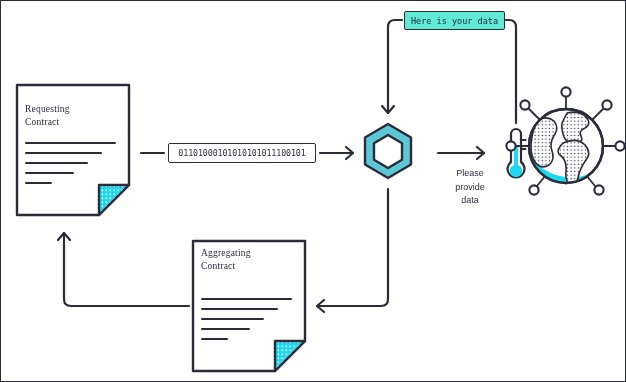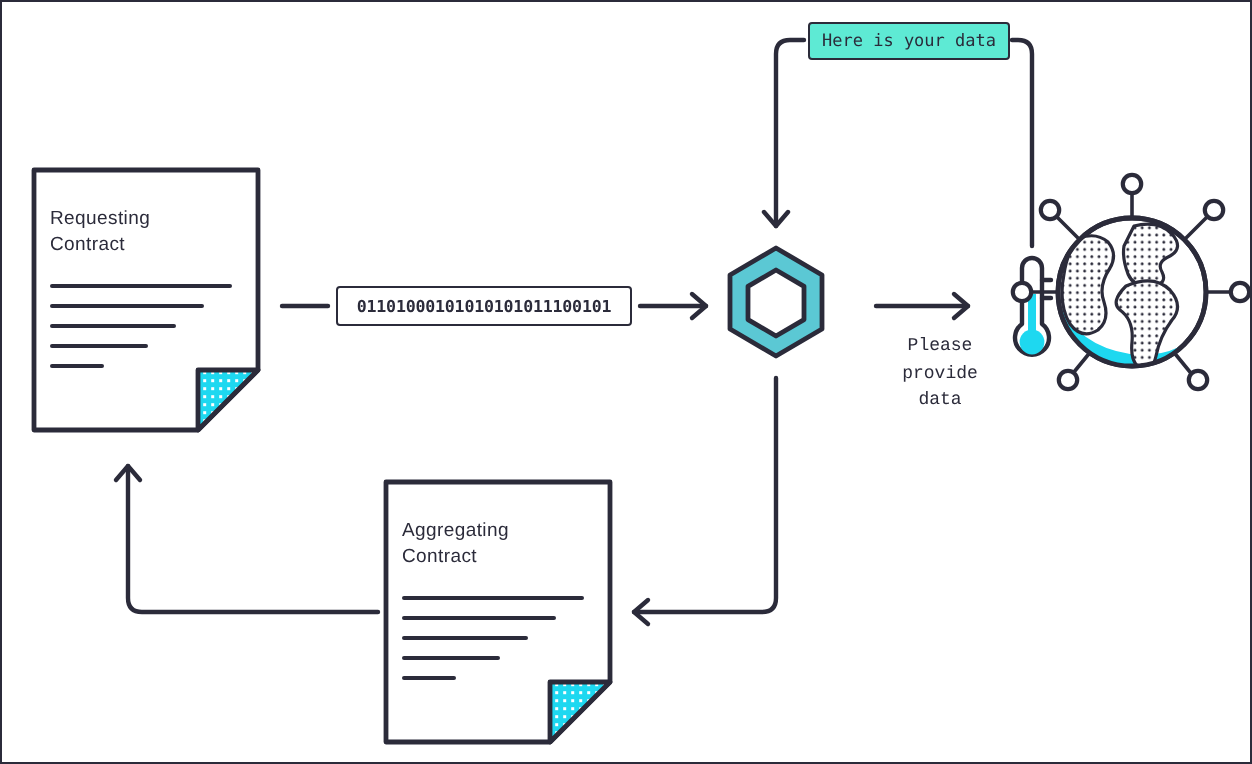--- a/index.html
+++ b/index.html
@@ -18,51 +18,51 @@
     font-family: "DejaVu Sans Mono", monospace;
   }
   .layer {
     position: absolute;
     inset: 0;
   }
   svg.layer { width: 626px; height: 382px; }
 
   .doc-title {
     position: absolute;
-    font-family: Liberation Sans, sans-serif;
+    font-family: Liberation Serif, serif;
     font-size: 9.5px;
     line-height: 13px;
     color: #2b2b3a;
     letter-spacing: 0.2px;
     white-space: pre-line;
     user-select: none;
   }
   #req-title { left: 24px; top: 102px; }
-  #agg-title { left: 200px; top: 258px; }
+  #agg-title { left: 200px; top: 246px; }
 
   .binary-box {
     position: absolute;
     left: 167px;
     top: 142px;
     width: 148px;
     height: 20px;
     border: 1.6px solid #2b2b3a;
     border-radius: 2px;
     background: #ffffff;
     display: flex;
     align-items: center;
     justify-content: center;
     box-sizing: border-box;
   }
   .binary-box span {
     font-family: "DejaVu Sans Mono", monospace;
     font-size: 8.3px;
     color: #2b2b3a;
     letter-spacing: -0.1px;
-    font-weight: bold;
+    font-weight: normal;
   }
 
   .callout-box {
     position: absolute;
     left: 403px;
     top: 10px;
     width: 101px;
     height: 19px;
     border: 1.6px solid #2b2b3a;
     border-radius: 2px;
@@ -78,21 +78,21 @@
     color: #2b2b3a;
     letter-spacing: 0px;
   }
 
   .request-label {
     position: absolute;
     left: 432px;
     top: 166px;
     width: 74px;
     text-align: center;
-    font-family: Liberation Mono, monospace;
+    font-family: Liberation Sans, sans-serif;
     font-size: 9px;
     line-height: 13.5px;
     color: #2b2b3a;
     white-space: pre-line;
     user-select: none;
   }
 </style>
 </head>
 <body>
 

